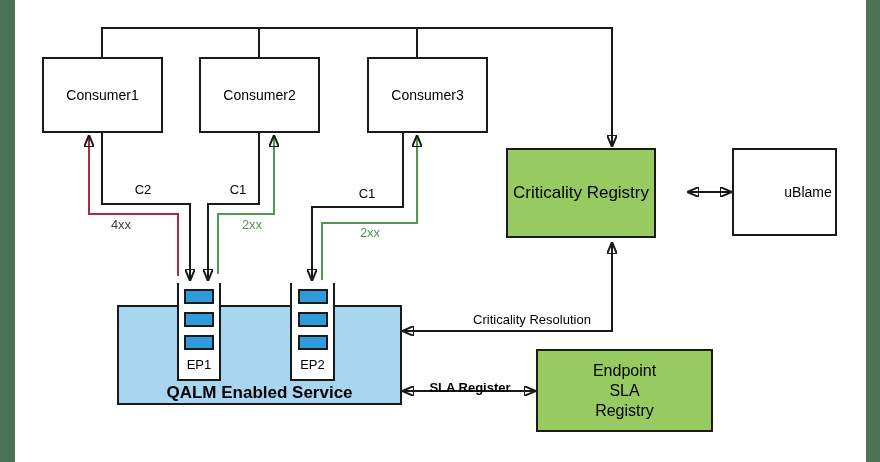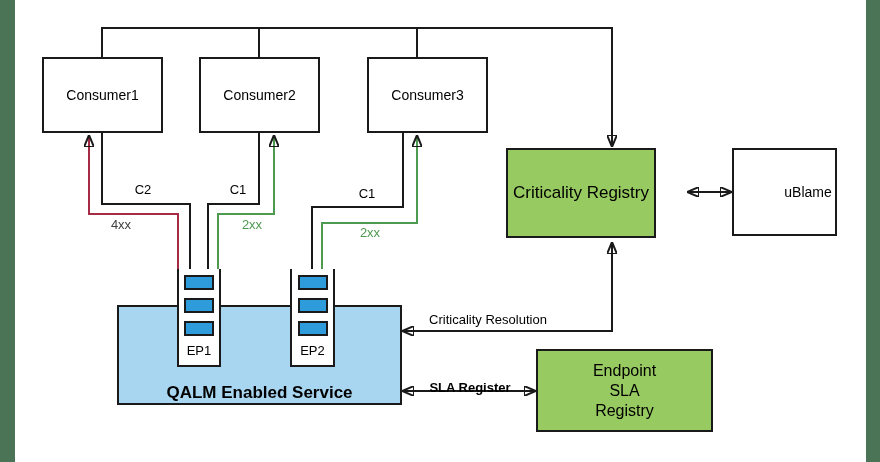--- a/index.html
+++ b/index.html
@@ -55,21 +55,21 @@
 
   #qalm-service {
     left: 117px; top: 305px; width: 285px; height: 100px;
     align-items: flex-end;
     font-weight: bold; font-size: 17px;
     padding-bottom: 0;
   }
 
   .queue {
     position: absolute;
-    top: 269px; height: 98px;
+    top: 283px; height: 98px;
     box-sizing: border-box;
     background: #ffffff;
     border: 2px solid #1a1a1a;
     border-top: none;
     display: flex;
     flex-direction: column;
     align-items: center;
   }
   #ep1-queue { left: 177px; width: 44px; }
   #ep2-queue { left: 290px; width: 45px; }
@@ -178,16 +178,16 @@
 
   <div class="edge-label" style="left:143px; top:189px;">C2</div>
   <div class="edge-label red" style="left:121px; top:224px;">4xx</div>
 
   <div class="edge-label" style="left:238px; top:189px;">C1</div>
   <div class="edge-label green" style="left:252px; top:224px;">2xx</div>
 
   <div class="edge-label" style="left:367px; top:193px;">C1</div>
   <div class="edge-label green" style="left:370px; top:232px;">2xx</div>
 
-  <div class="edge-label" style="left:488px; top:319px;">Criticality Resolution</div>
+  <div class="edge-label" style="left:532px; top:319px;">Criticality Resolution</div>
   <div class="edge-label" style="left:470px; top:387px;font-weight:bold;">SLA Register</div>
 
 </div>
 
 </body></html>

